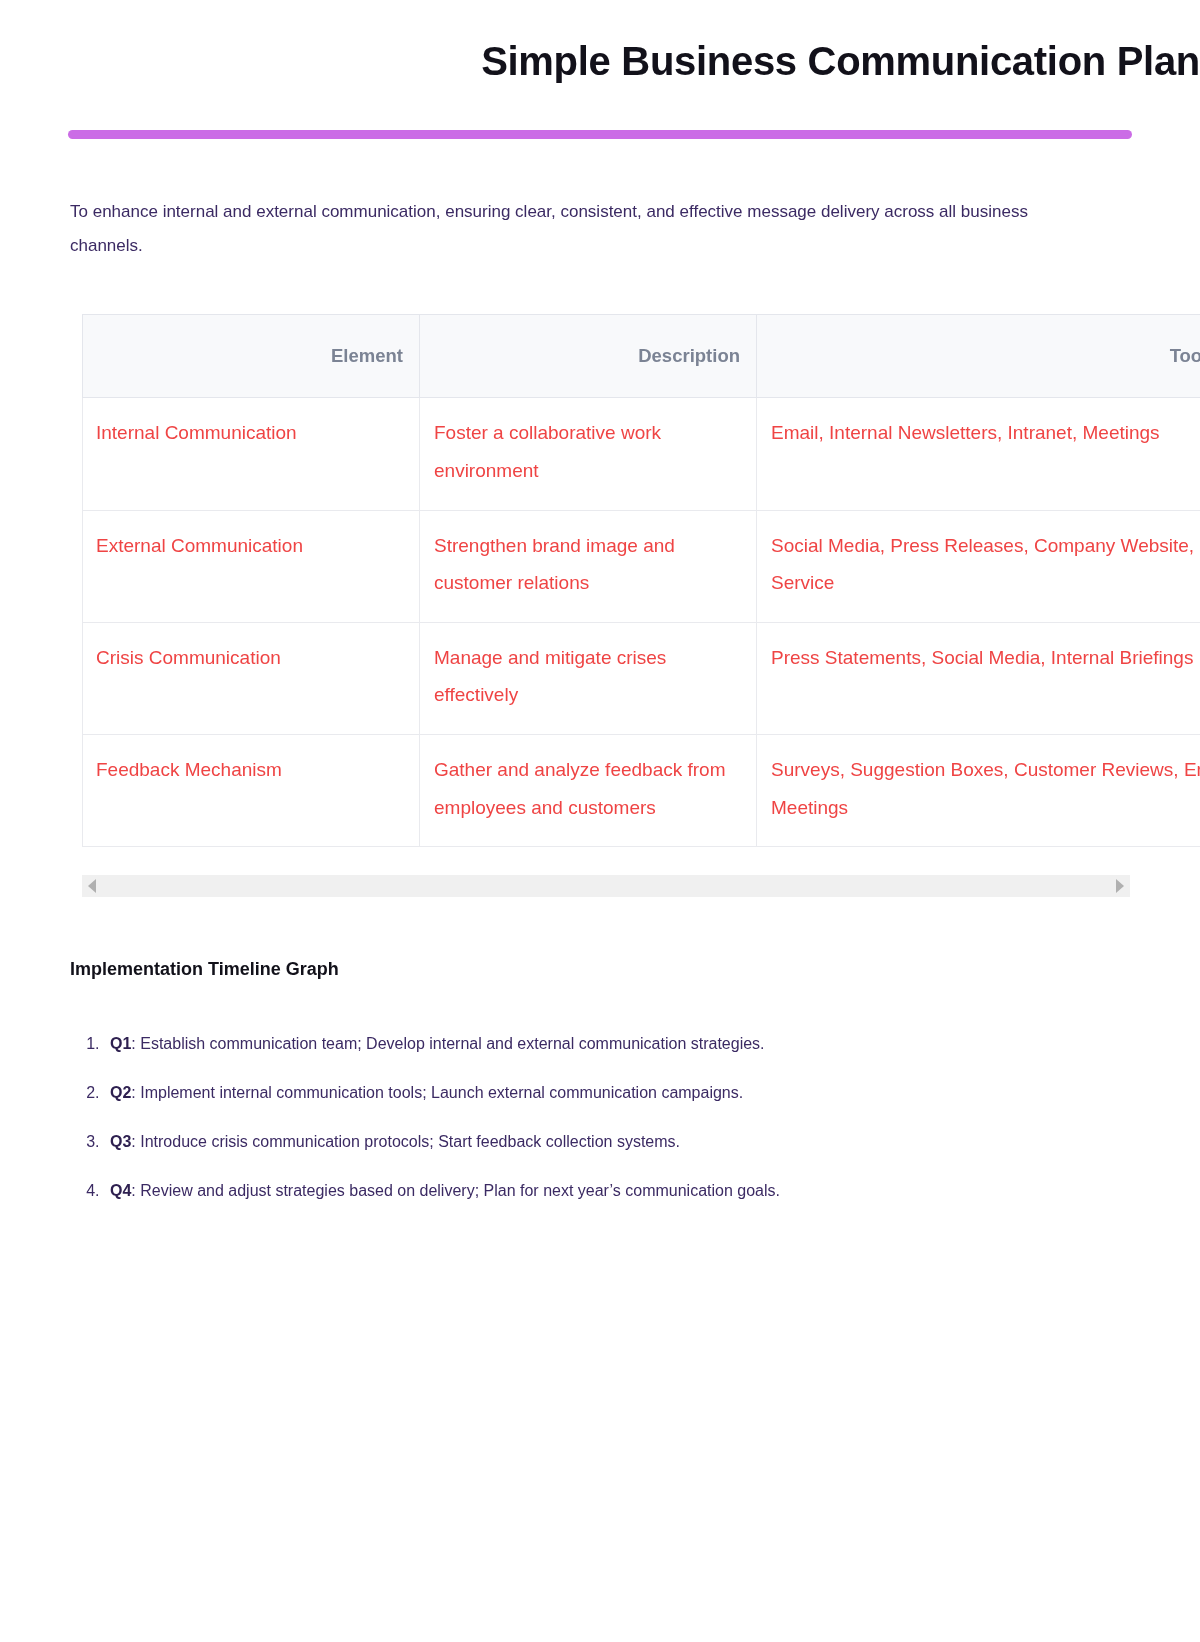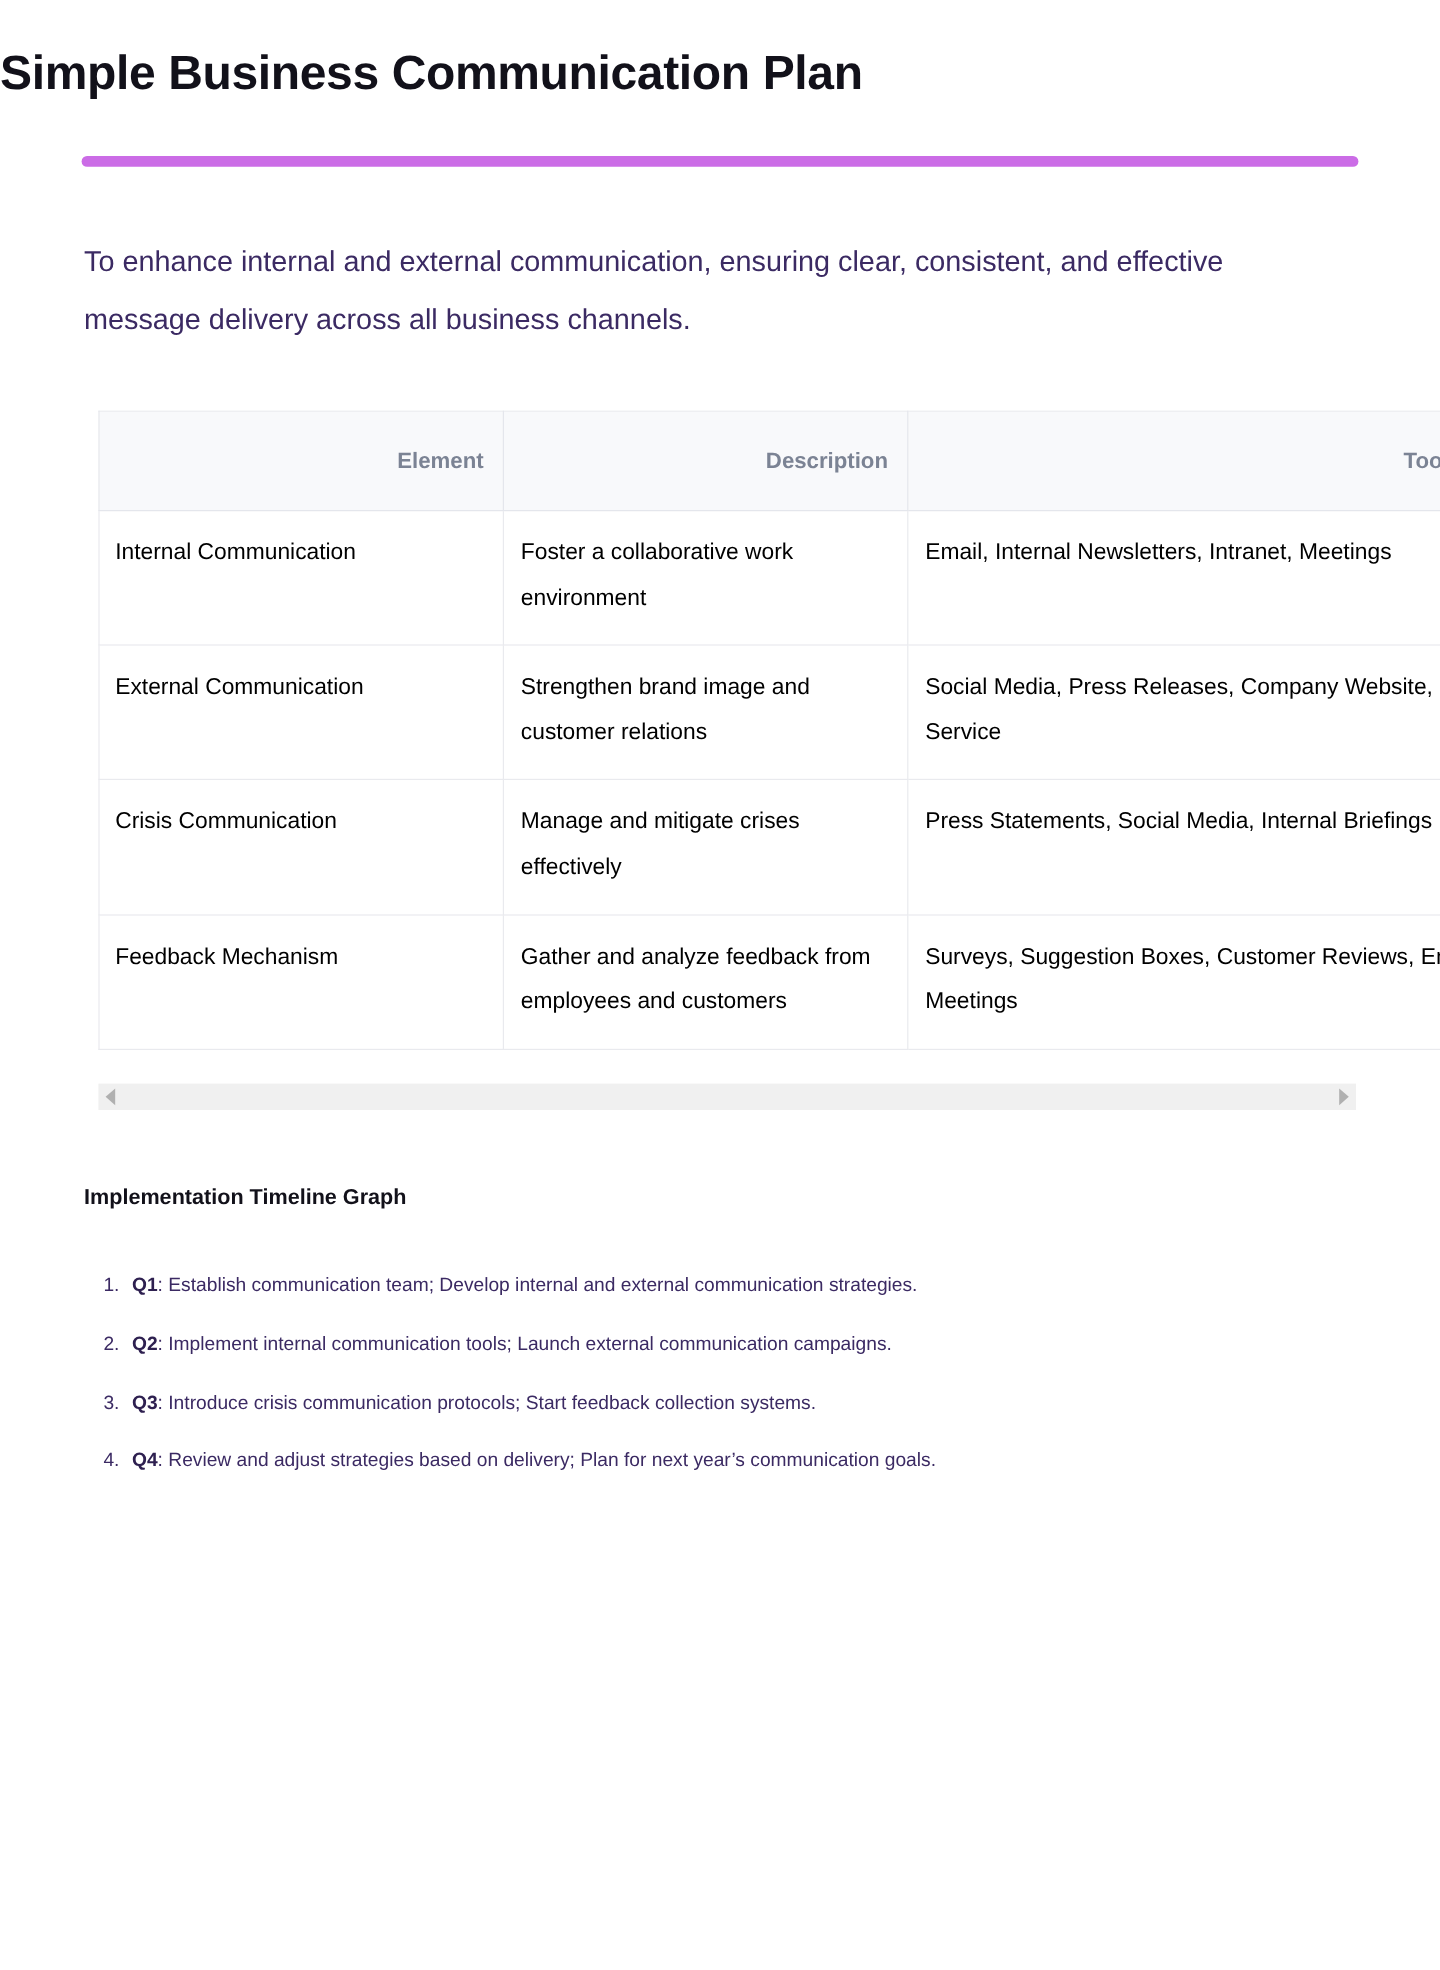--- a/index.html
+++ b/index.html
@@ -19,21 +19,21 @@
     width: 1200px;
     box-sizing: border-box;
     padding: 0;
     position: relative;
   }
 
   
   .doc-title {
     margin: 0;
     padding: 36px 0 0 0;
-    text-align: left;
+    text-align: right;
     font-size: 40px;
     line-height: 1.25;
     font-weight: 700;
     letter-spacing: -0.3px;
     color: #12111a;
   }
 
   
   .rule-wrap {
     padding: 44px 68px 0 68px;
@@ -44,21 +44,21 @@
     border-radius: 6px;
     background: #cb6ce6;
     width: 100%;
   }
 
   
   .intro {
     margin: 0;
     padding: 56px 70px 0 70px;
     box-sizing: border-box;
-    font-size: 24px;
+    font-size: 17px;
     line-height: 1.98;
     color: #3b2a63;
     max-width: 1110px;
   }
 
   
   .section-heading {
     margin: 0;
     padding: 72px 70px 0 70px;
     box-sizing: border-box;
@@ -96,21 +96,21 @@
     font-size: 18.5px;
     font-weight: 700;
     text-align: right;
     padding: 30px 16px;
     border: 1px solid #e4e6ec;
     vertical-align: middle;
   }
   table.strategy tbody td {
     font-size: 19px;
     line-height: 1.98;
-    color: #000000;
+    color: #ef4444;
     padding: 16px 14px 20px 14px;
     border: 1px solid #e9eaee;
     vertical-align: top;
     text-align: left;
   }
   table.strategy tbody td.col-a { padding-left: 13px; }
 
   
   .hscroll {
     margin: 28px 0 0 0;

